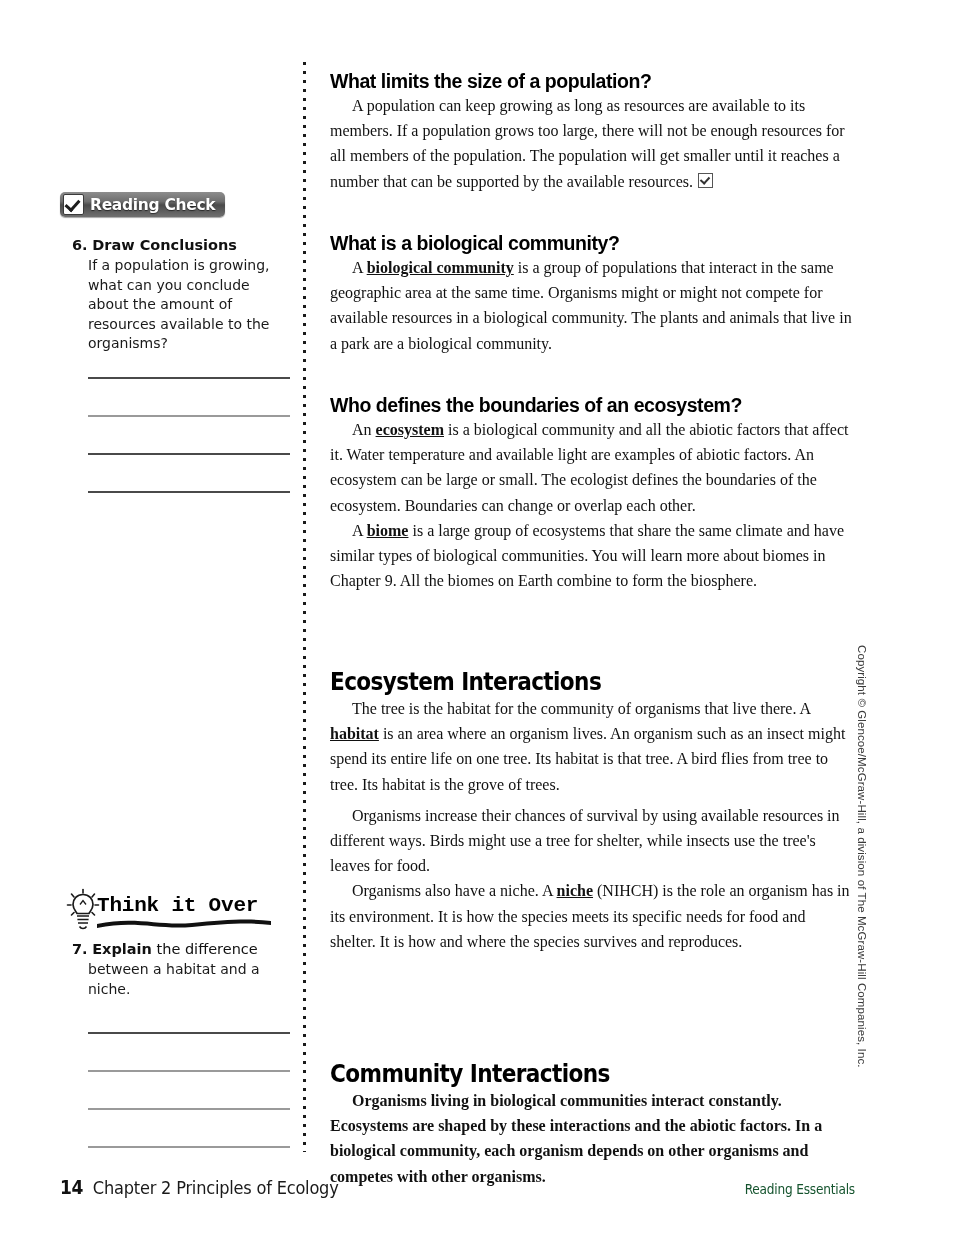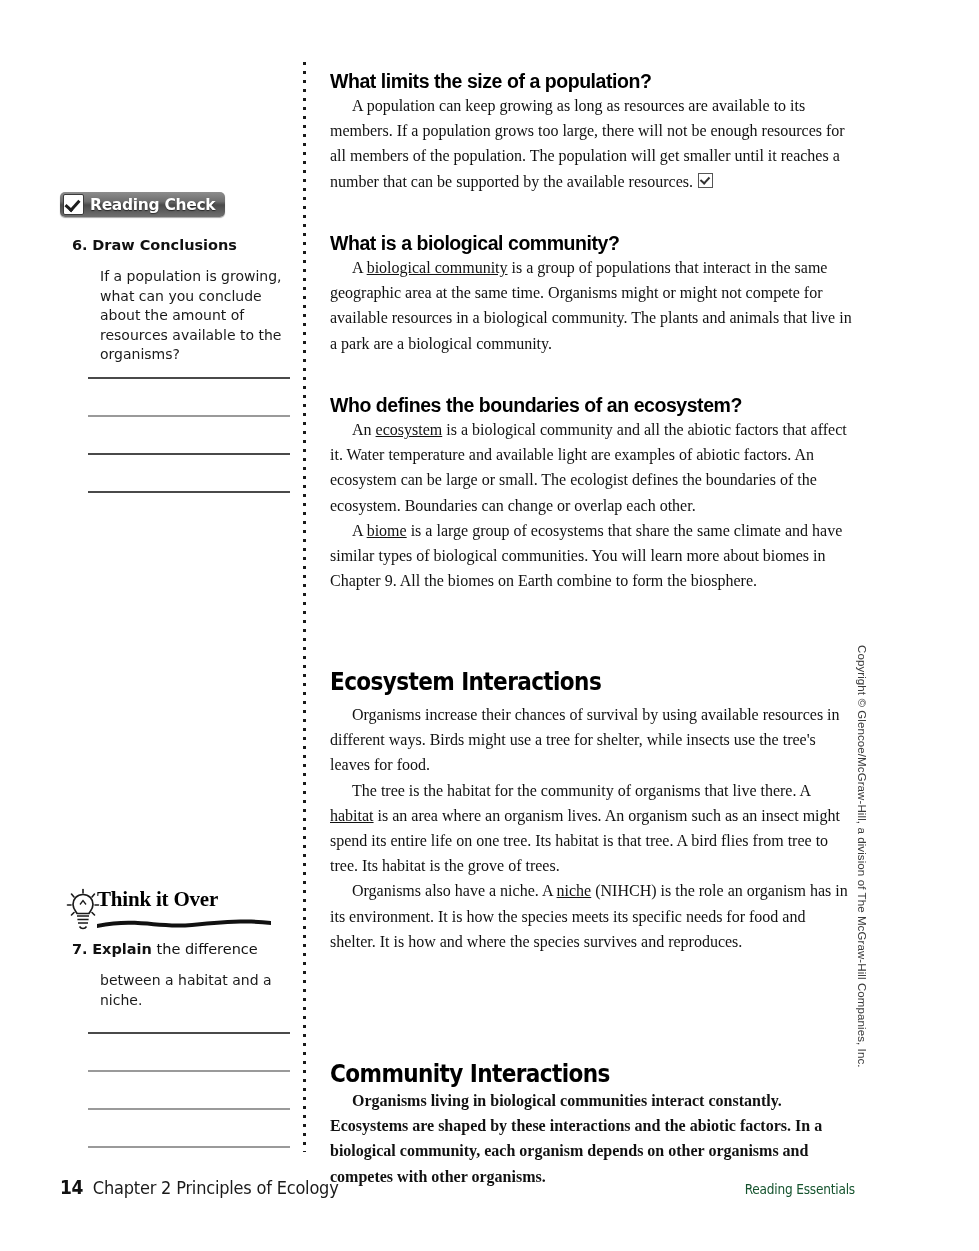--- a/index.html
+++ b/index.html
@@ -102,21 +102,21 @@
     color: #111;
   }
   .q-num {
     font-weight: bold;
   }
   .q-strong { font-weight: bold; }
   .q-body {
     font-size: 14px;
     line-height: 19.5px;
     padding-left: 22px;
-    margin: 12px;
+    margin: 0;
     color: #1a1a1a;
   }
 
   .write-line {
     position: absolute;
     left: 28px;
     width: 202px;
     height: 0;
     border-top: 2px solid #4a4a4a;
   }
@@ -133,22 +133,22 @@
   .bulb {
     position: absolute;
     left: 6px;
     top: 4px;
     width: 34px;
     height: 42px;
   }
   .think-title {
     position: absolute;
     left: 37px;
-    top: 3px;
-    font-family: Liberation Serif, serif;
+    top: 10px;
+    font-family: Liberation Mono, monospace;
     font-weight: bold;
     font-size: 21px;
     letter-spacing: -0.2px;
     color: #000;
   }
   .swoosh {
     position: absolute;
     left: 36px;
     top: 33px;
     width: 176px;
@@ -181,21 +181,21 @@
   }
   p.body {
     font-family: "Liberation Serif", serif;
     font-size: 16px;
     line-height: 25.2px;
     margin: 0;
     text-indent: 22px;
     color: #111;
   }
   p.body .vocab {
-    font-weight: normal;
+    font-weight: bold;
     text-decoration: underline;
   }
   .inline-check {
     display: inline-block;
     width: 13px;
     height: 13px;
     border: 1.5px solid #555;
     position: relative;
     vertical-align: -1px;
     margin-left: 5px;
@@ -339,22 +339,22 @@
     </div>
 
     <div class="blk" style="top:394px;">
       <h3 class="sub-head">Who defines the boundaries of an ecosystem?</h3>
       <p class="body"><span>An </span><span class="vocab">ecosystem</span><span> is a biological community and all the abiotic factors that affect it. Water temperature and available light are examples of abiotic factors. An ecosystem can be large or small. The ecologist defines the boundaries of the ecosystem. Boundaries can change or overlap each other.</span></p>
       <p class="body"><span>A </span><span class="vocab">biome</span><span> is a large group of ecosystems that share the same climate and have similar types of biological communities. You will learn more about biomes in Chapter 9. All the biomes on Earth combine to form the biosphere.</span></p>
     </div>
 
     <div class="blk" style="top:668px;">
       <h2 class="sec-head">Ecosystem Interactions</h2>
+      <p class="body"><span>The tree is the habitat for the community of organisms that live there. A </span><span class="vocab">habitat</span><span> is an area where an organism lives. An organism such as an insect might spend its entire life on one tree. Its habitat is that tree. A bird flies from tree to tree. Its habitat is the grove of trees.</span></p>
       <p class="body" style="margin-top:6px;">Organisms increase their chances of survival by using available resources in different ways. Birds might use a tree for shelter, while insects use the tree's leaves for food.</p>
-      <p class="body"><span>The tree is the habitat for the community of organisms that live there. A </span><span class="vocab">habitat</span><span> is an area where an organism lives. An organism such as an insect might spend its entire life on one tree. Its habitat is that tree. A bird flies from tree to tree. Its habitat is the grove of trees.</span></p>
       <p class="body"><span>Organisms also have a niche. A </span><span class="vocab">niche</span><span> (NIHCH) is the role an organism has in its environment. It is how the species meets its specific needs for food and shelter. It is how and where the species survives and reproduces.</span></p>
     </div>
 
     <div class="blk" style="top:1060px;">
       <h2 class="sec-head">Community Interactions</h2>
       <p class="body" style="font-weight:bold;">Organisms living in biological communities interact constantly. Ecosystems are shaped by these interactions and the abiotic factors. In a biological community, each organism depends on other organisms and competes with other organisms.</p>
     </div>
   </div>
 
   <div class="copyright">Copyright © Glencoe/McGraw-Hill, a division of The McGraw-Hill Companies, Inc.</div>

